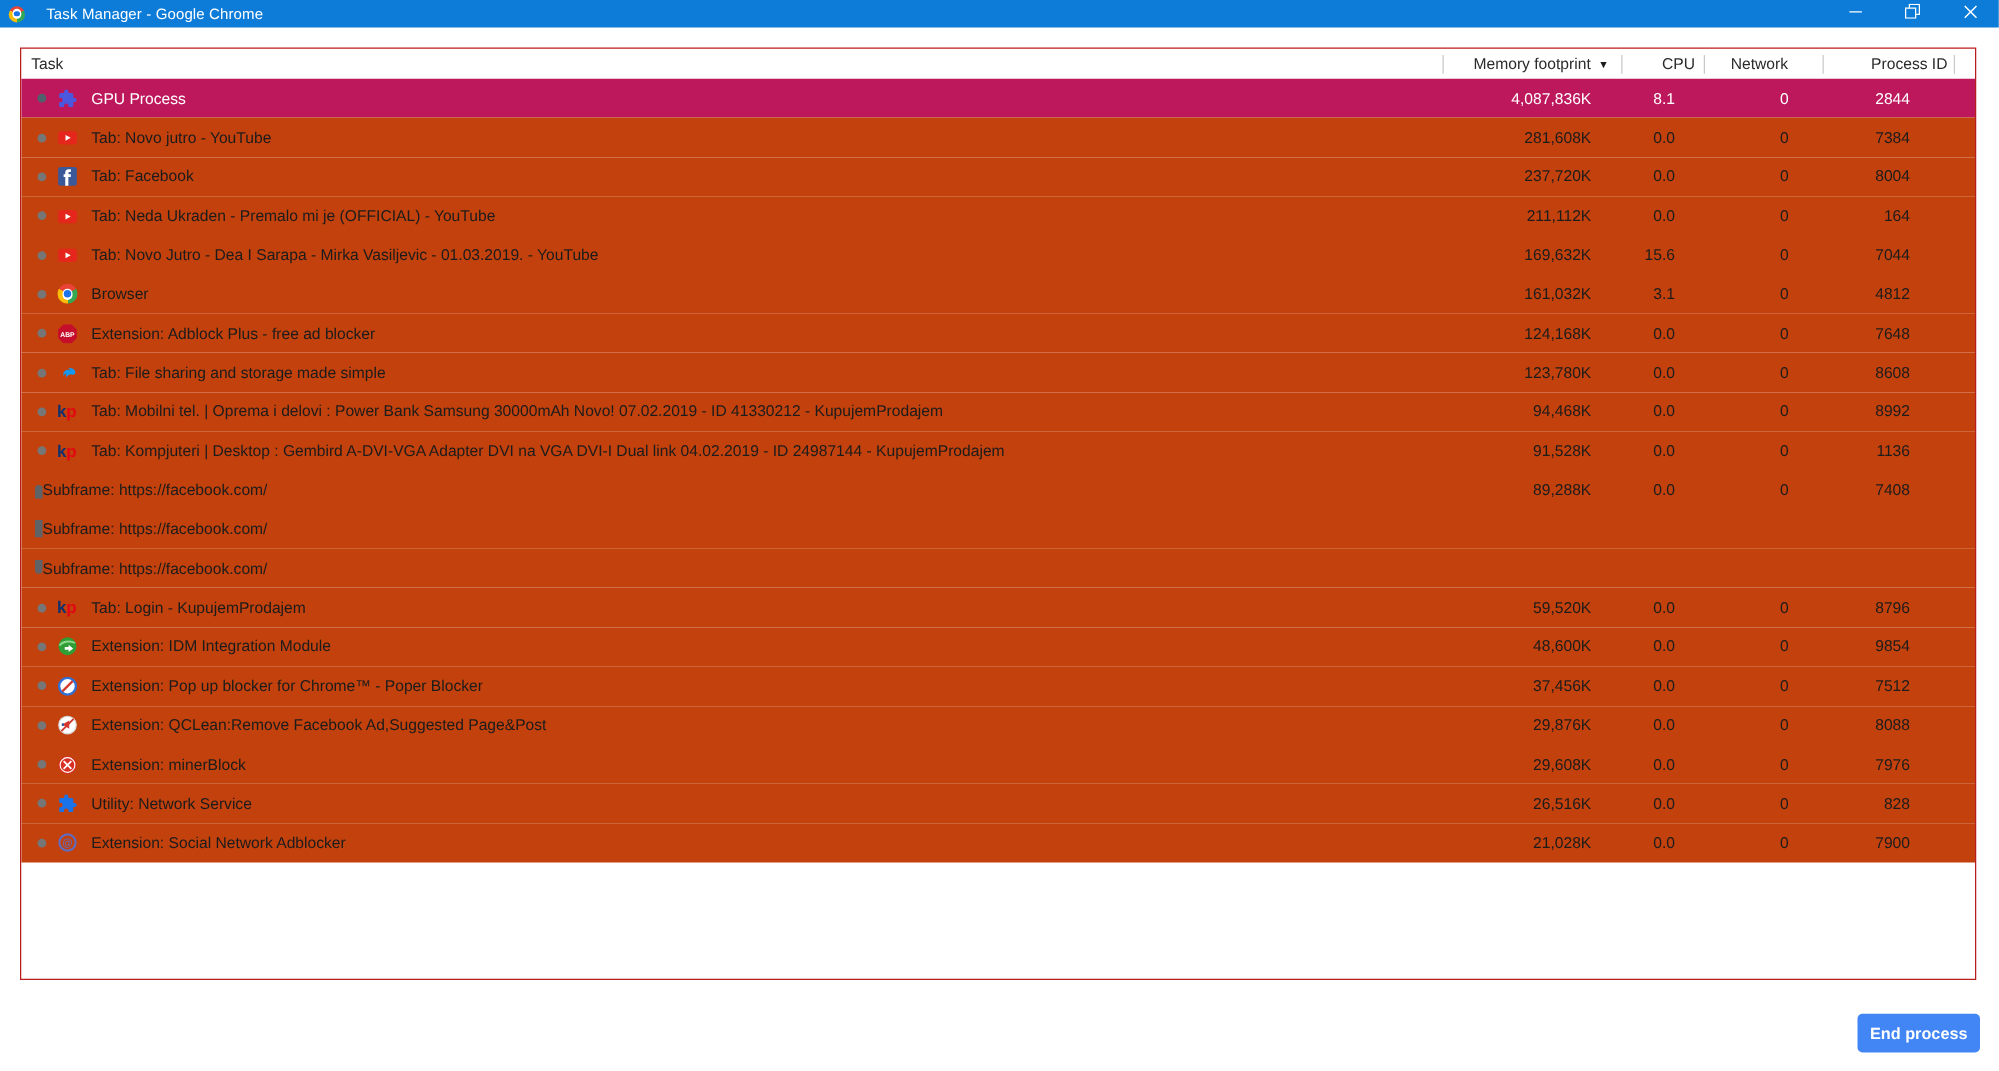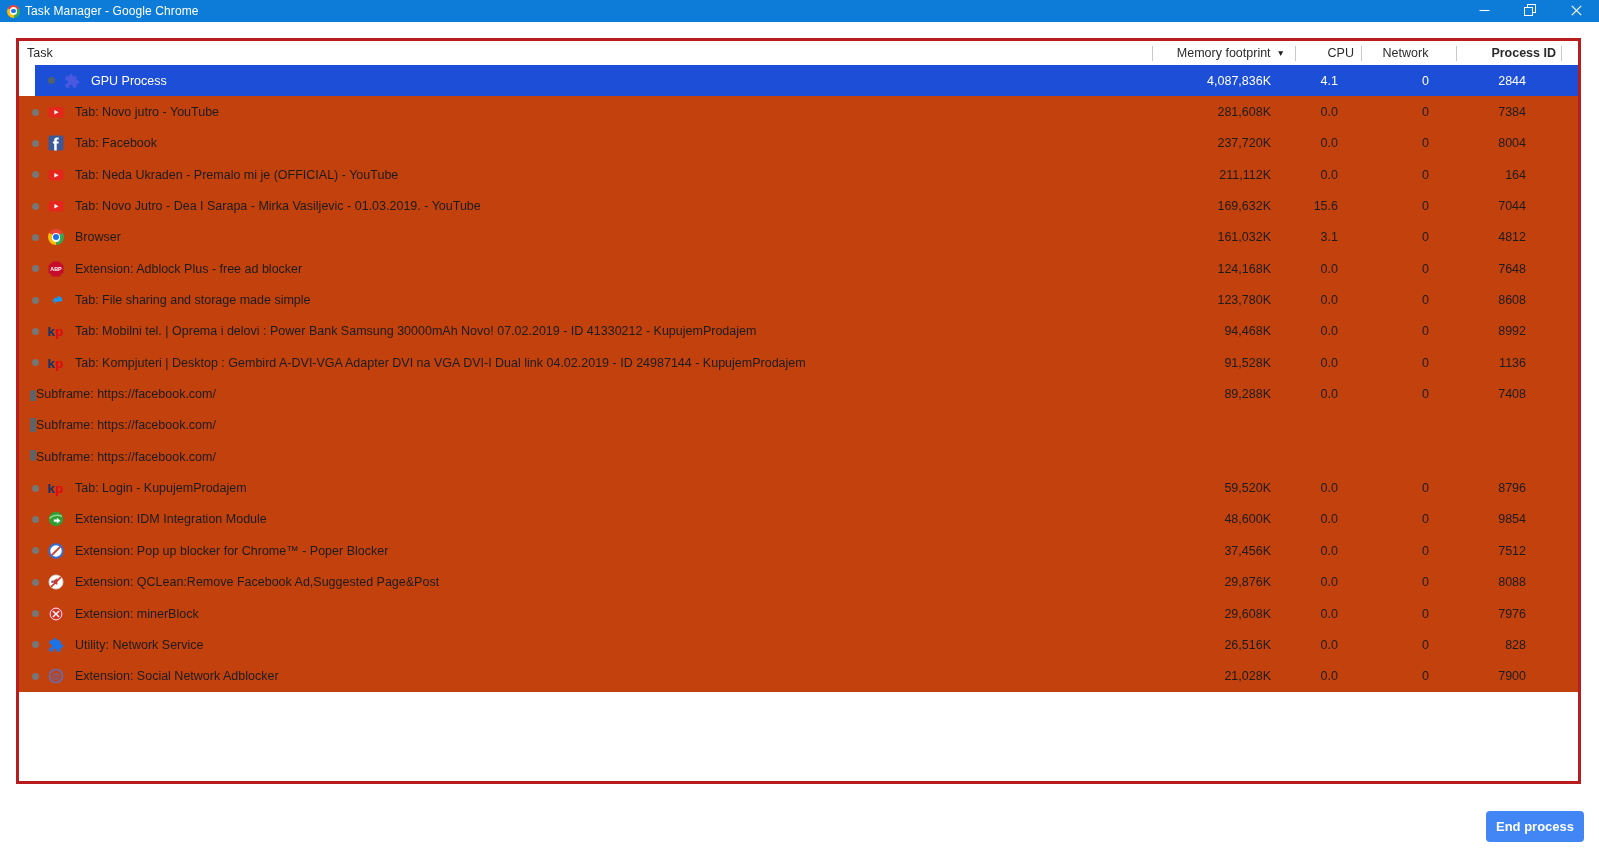--- a/index.html
+++ b/index.html
@@ -7,48 +7,48 @@
     width:1599px;height:857px;position:relative;overflow:hidden;
     background:#ffffff;font-family:"Liberation Sans",sans-serif;
     -webkit-font-smoothing:antialiased;
   }
   
   .titlebar{
     position:absolute;left:0;top:0;right:0;height:22px;
     background:#0d7cd8;display:flex;align-items:center;color:#fff;
   }
   .title-icon-wrap{width:13px;height:13px;margin-left:7px;flex:none;}
-  .title-text{margin-left:5px;font-size:12px;letter-spacing:.1px;}
+  .title-text{margin-left:17px;font-size:12px;letter-spacing:.1px;}
   .win-controls{margin-left:auto;display:flex;height:100%;}
   .win-btn{width:46px;height:100%;display:flex;align-items:center;justify-content:center;cursor:default;}
   
   .chrome-ball{display:block;width:16px;height:16px;border-radius:50%;position:relative;
     background:conic-gradient(from -60deg,#ea4335 0 120deg,#34a853 0 240deg,#fbbc05 0 360deg);}
   .cb-white{position:absolute;inset:22%;background:#fff;border-radius:50%;}
   .cb-blue{position:absolute;inset:31%;background:#1a73e8;border-radius:50%;}
   .small13 .chrome-ball{width:13px;height:13px;}
   
   .tm-table{
     position:absolute;left:16px;top:38px;width:1565px;bottom:73px;
-    border:3px solid #b91c1c;background:#fff;box-sizing:border-box;overflow:hidden;
+    border:1px solid #b91c1c;background:#fff;box-sizing:border-box;overflow:hidden;
   }
   .thead{display:flex;height:24px;align-items:center;font-size:12.5px;color:#2b2b2b;}
   .hcell{position:relative;box-sizing:border-box;height:100%;display:flex;align-items:center;}
   .hcell::after{content:"";position:absolute;right:0;top:5px;bottom:4px;width:1px;background:#c9c9c9;}
   .h-task{flex:1;padding-left:8px;}
   .h-mem{width:143px;justify-content:flex-end;padding-right:11px;}
   .h-cpu{width:66px;justify-content:flex-end;padding-right:8px;}
   .h-net{width:95px;justify-content:center;padding-right:8px;}
-  .h-pid{width:105px;justify-content:flex-end;padding-right:6px;font-weight:bold;}
+  .h-pid{width:105px;justify-content:flex-end;padding-right:6px;}
   .h-end{width:16px;}
   .sort-arrow{font-size:8.5px;margin-left:6px;color:#1c1c1c;}
   
   .tbody{display:block;}
   .row{display:flex;height:31.35px;align-items:center;font-size:12.5px;color:#1c1c1c;background:#c2410c;}
-  .row.selected{background:#1d4ed8;color:#fff;margin-left:16px;}
+  .row.selected{background:#be185d;color:#fff;}
   .c-task{flex:1;display:flex;align-items:center;overflow:hidden;white-space:nowrap;min-width:0;}
   .bullet{flex:none;width:7px;height:7px;border-radius:50%;background:#767676;margin-left:13px;margin-right:9px;}
   .row.selected .bullet{background:#50616c;}
   .row-icon{flex:none;width:16px;height:16px;margin-right:11px;display:flex;align-items:center;justify-content:center;}
   .row-icon svg{display:block;}
   .task-text{overflow:hidden;text-overflow:ellipsis;}
   .num{box-sizing:border-box;text-align:right;white-space:nowrap;}
   .c-mem{width:143px;padding-right:25px;}
   .c-cpu{width:66px;padding-right:24px;}
   .c-net{width:95px;padding-right:28px;}
@@ -129,21 +129,21 @@
     <div class="c-task">
       <span class="bullet"></span>
       <span class="row-icon">
             <svg width="16" height="16" viewBox="0 0 24 24">
               <path fill="#4a58e0" d="M20.5 11H19V7c0-1.1-.9-2-2-2h-4V3.5a2.5 2.5 0 0 0-5 0V5H4c-1.1 0-2 .9-2 2v3.8h1.5a2.7 2.7 0 0 1 0 5.4H2V20c0 1.1.9 2 2 2h3.8v-1.5a2.7 2.7 0 0 1 5.4 0V22H17c1.1 0 2-.9 2-2v-4h1.5a2.5 2.5 0 0 0 0-5z"></path>
             </svg>
           </span>
       <span class="task-text">GPU Process</span>
     </div>
     <div class="num c-mem">4,087,836K</div>
-    <div class="num c-cpu">4.1</div>
+    <div class="num c-cpu">8.1</div>
     <div class="num c-net">0</div>
     <div class="num c-pid">2844</div>
     <div class="c-end"></div>
   </div>
 
   <div class="row">
     <div class="c-task">
       <span class="bullet"></span>
       <span class="row-icon">
             <svg width="16" height="16" viewBox="0 0 16 16">

